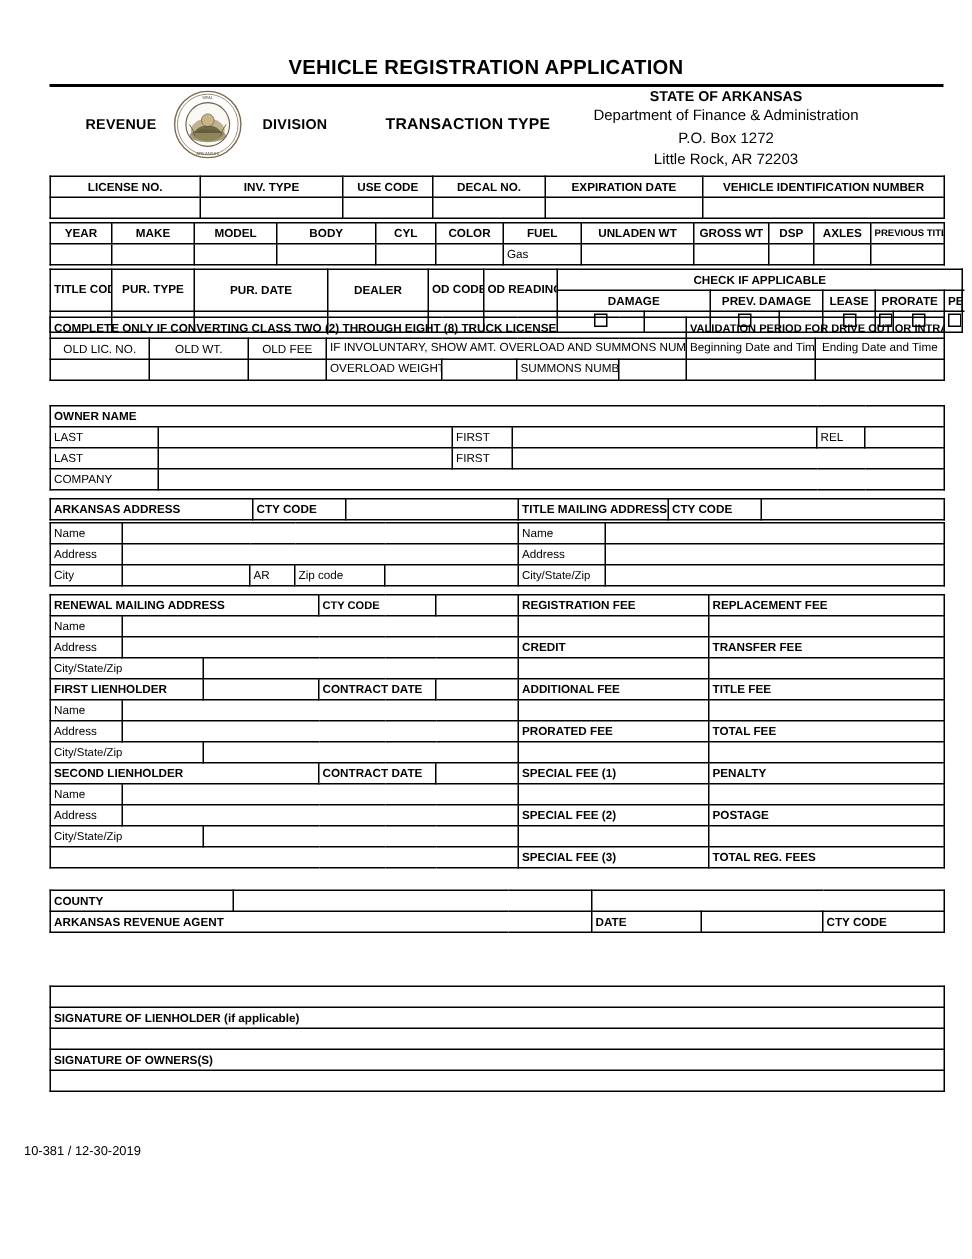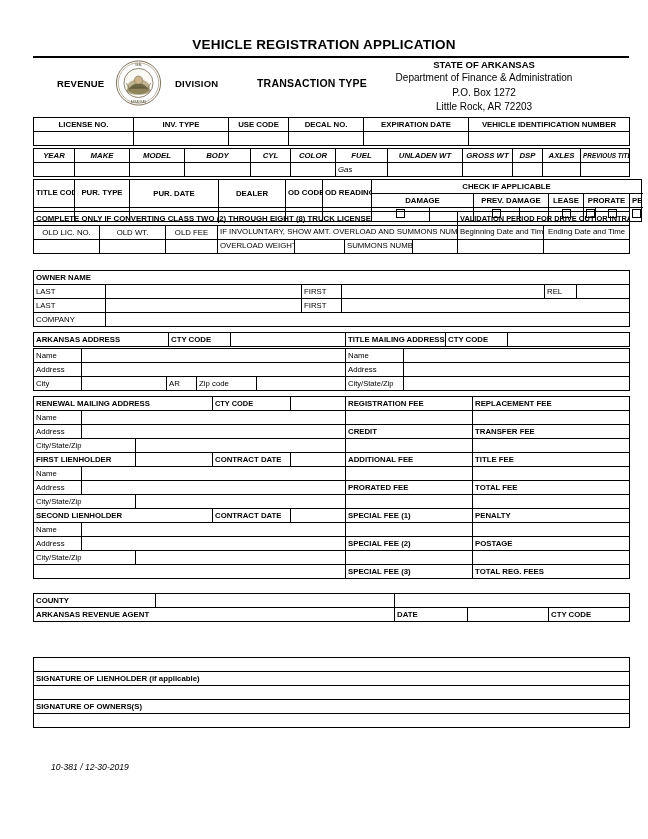--- a/index.html
+++ b/index.html
@@ -123,24 +123,23 @@
     border: 1px solid #000;
     box-sizing: border-box;
     background: #fff;
   }
   .twoline {
     white-space: normal;
     line-height: 1.08;
   }
   .footer-code {
     position: absolute;
-    left: 51px;
+    left: 16px;
     top: 762px;
     font-size: 8.6px;
-    font-style: italic;
   }
 </style>
 </head>
 <body>
 
 <div class="page">
 
   <div class="doc-title">VEHICLE REGISTRATION APPLICATION</div>
   <div class="title-rule"></div>
 
@@ -196,21 +195,21 @@
       <td class="h16"></td>
       <td class="h16"></td>
       <td class="h16"></td>
       <td class="h16"></td>
       <td class="h16"></td>
       <td class="h16"></td>
     </tr>
   </tbody>
     </table>
 
-  <table class="grid" style="top:148px;font-style:italic;">
+  <table class="grid" style="top:148px;">
     <colgroup>
       <col style="width:41px">
         <col style="width:55px">
         <col style="width:55px">
         <col style="width:66px">
       <col style="width:40px">
         <col style="width:45px">
         <col style="width:52px">
         <col style="width:75px">
       <col style="width:50px">

